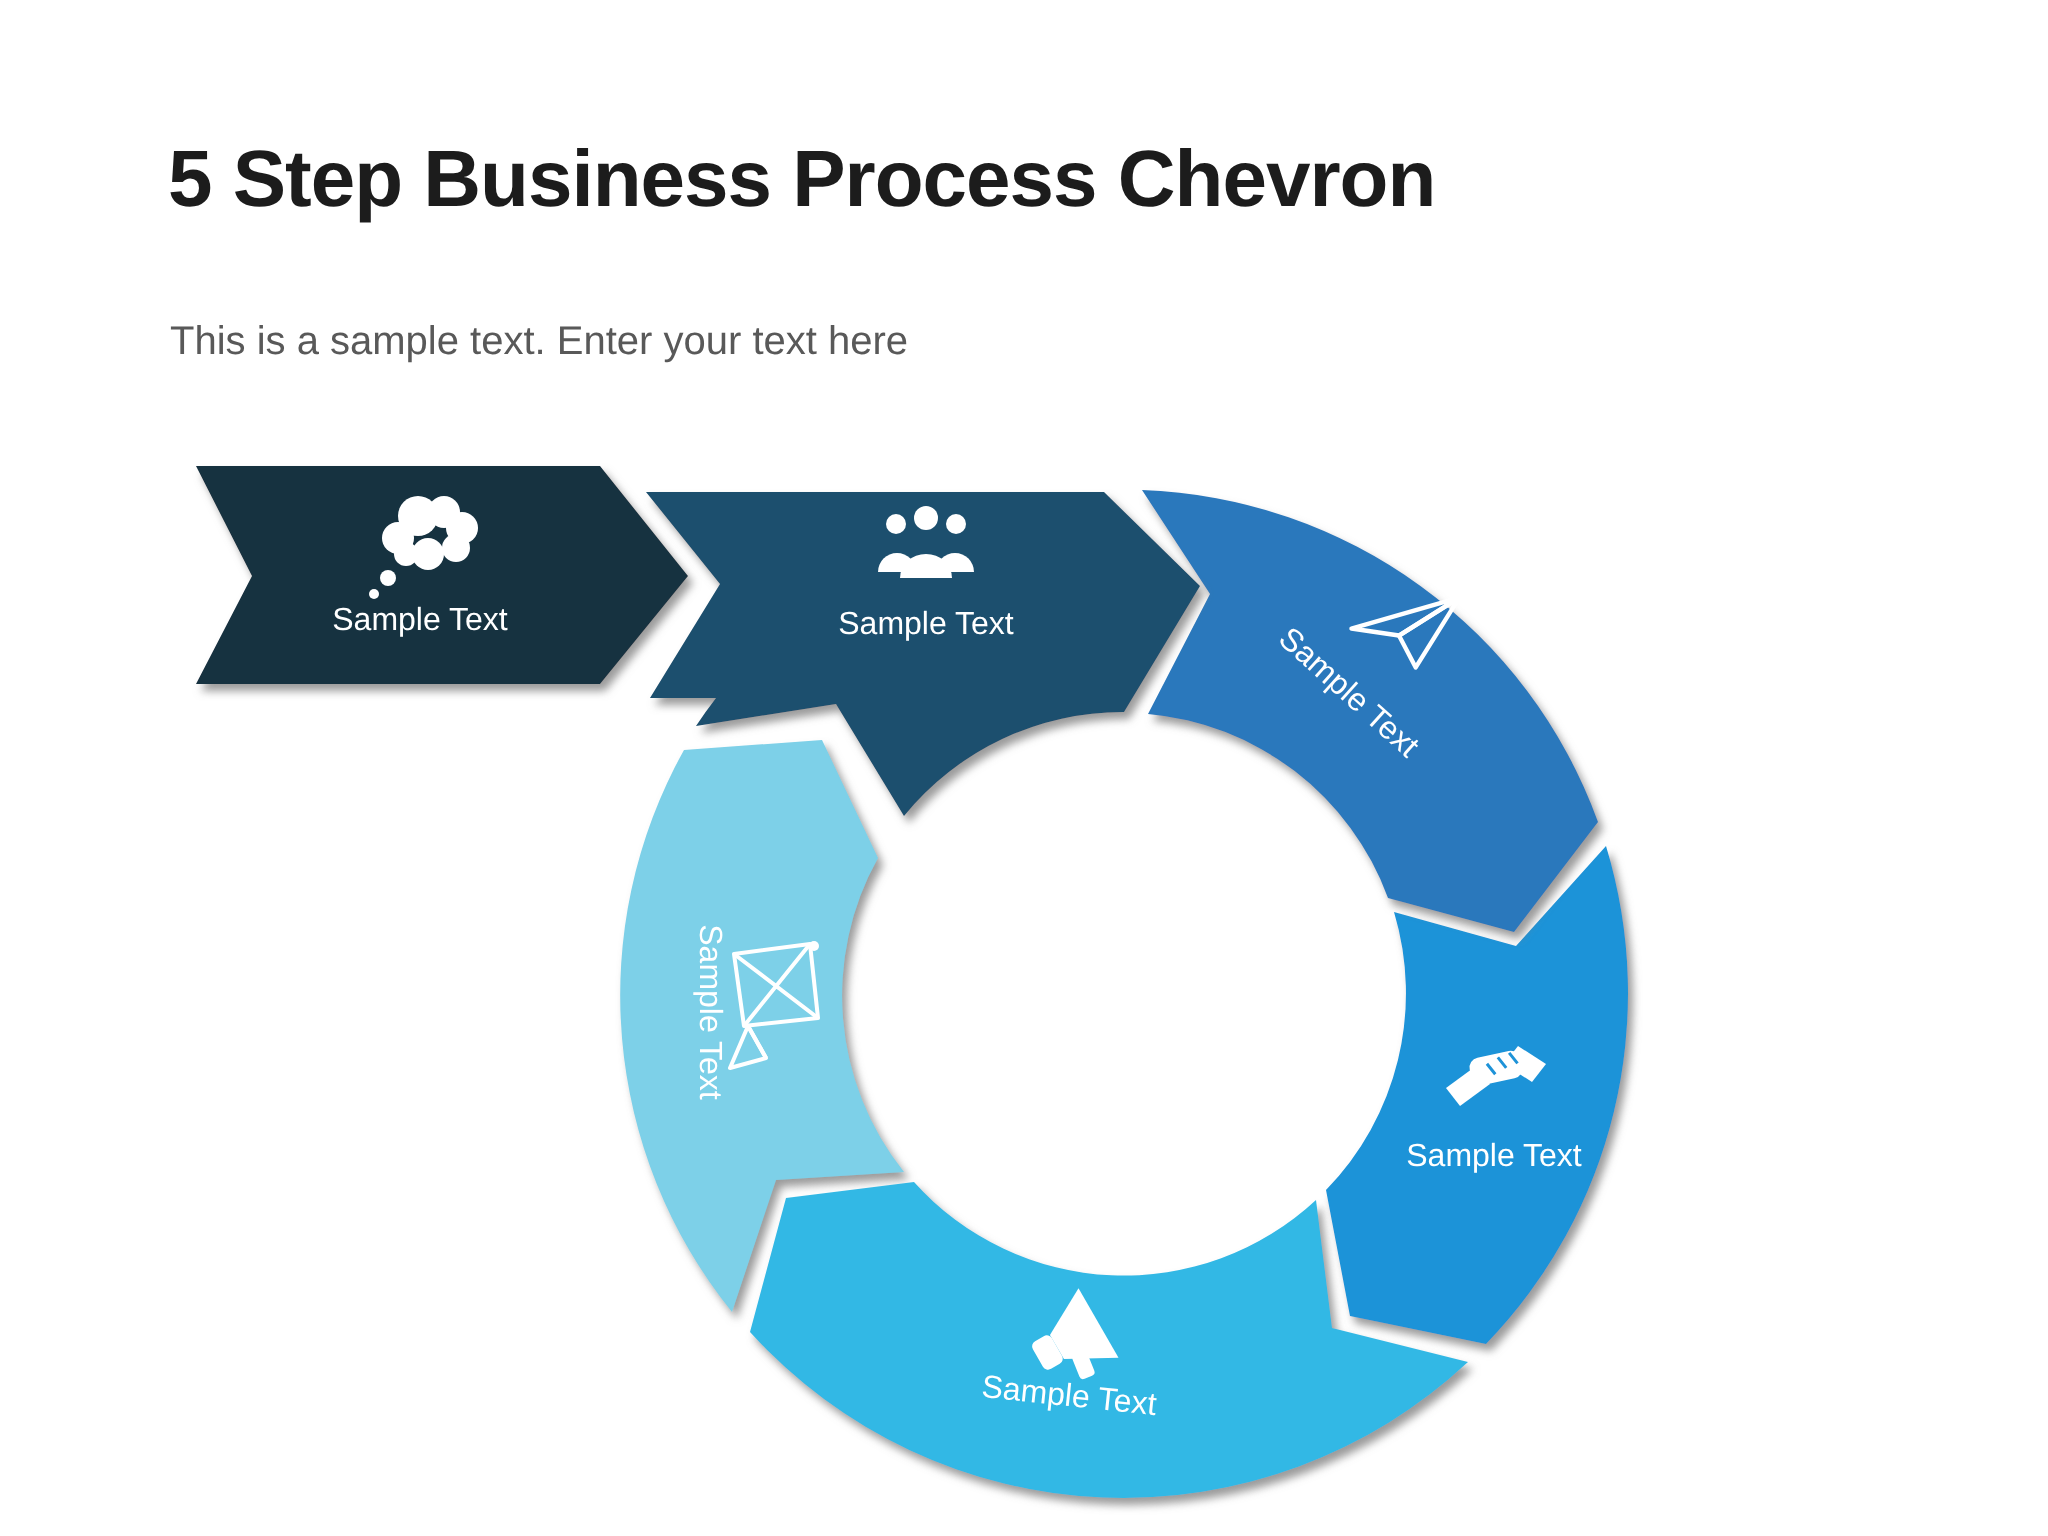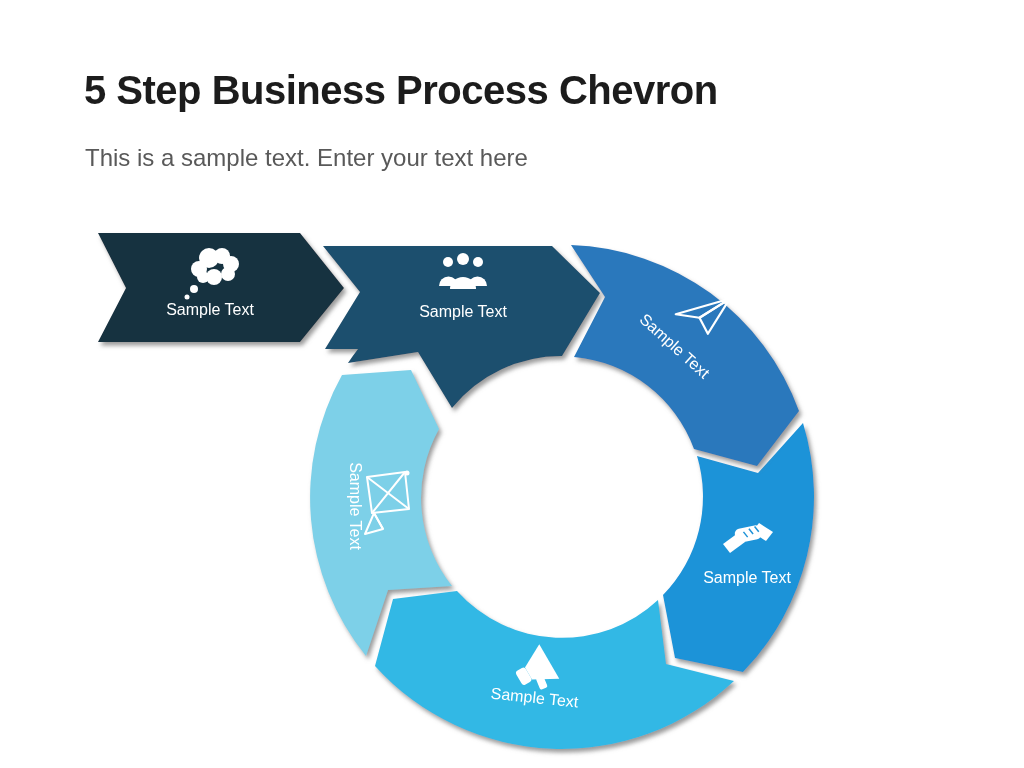--- a/index.html
+++ b/index.html
@@ -21,22 +21,22 @@
     top: 68px;
     font-size: 40px;
     font-weight: 700;
     color: #1c1c1c;
     letter-spacing: -0.5px;
     white-space: nowrap;
   }
   .slide-subtitle {
     position: absolute;
     left: 85px;
-    top: 144px;
-    font-size: 24px;
+    top: 160px;
+    font-size: 20px;
     font-weight: 400;
     color: #595959;
     white-space: nowrap;
   }
   .diagram-svg {
     position: absolute;
     left: 0;
     top: 0;
   }
   .seg-label {

